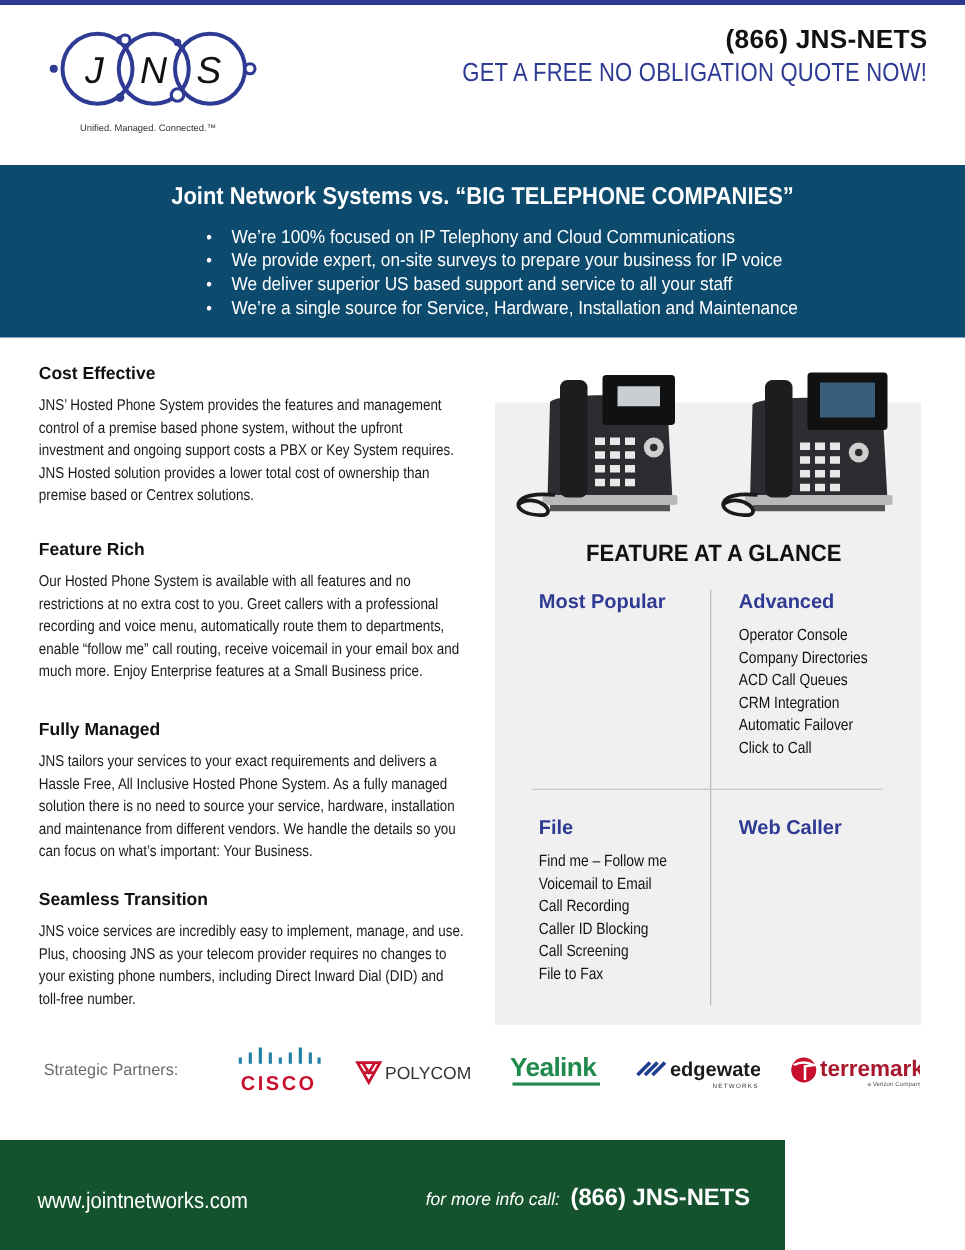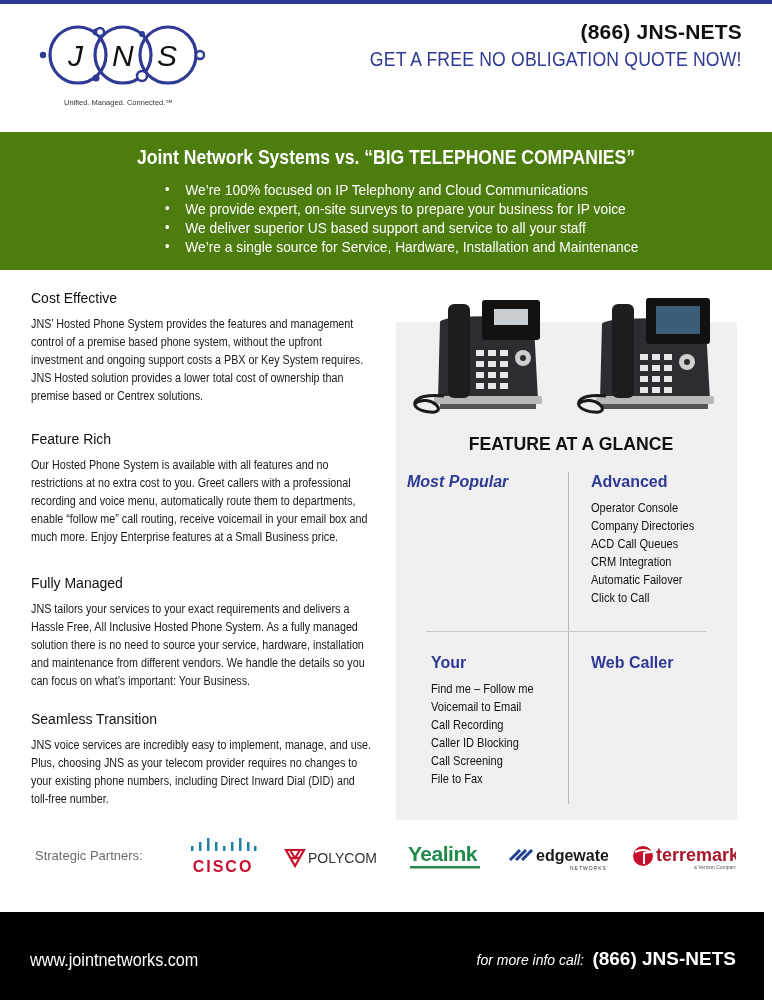--- a/index.html
+++ b/index.html
@@ -9,48 +9,48 @@
   .top-stripe { position: absolute; left: 0; top: 0; width: 772px; height: 4px; background: #2e3a93; }
 
   
   .logo { position: absolute; left: 38px; top: 22px; width: 170px; height: 88px; }
   .logo svg { width: 170px; height: 66px; display: block; }
   .tagline { position: absolute; left: 64px; top: 98px; font-size: 7.5px; color: #333; white-space: nowrap; }
   .phone-top { position: absolute; right: 30px; top: 20px; font-size: 21px; font-weight: bold; color: #111; letter-spacing: 0.2px; }
   .quote-cta { position: absolute; right: 30px; top: 47px; font-size: 21px; color: #2e3a93; transform: scaleX(0.84); transform-origin: right center; white-space: nowrap; letter-spacing: 0.2px; }
 
   
-  .banner { position: absolute; left: 0; top: 132px; width: 772px; height: 138px; background: #4d7c0f; color: #fff; }
+  .banner { position: absolute; left: 0; top: 132px; width: 772px; height: 138px; background: #0c4a6e; color: #fff; }
   .banner-title { position: absolute; left: 0; width: 772px; top: 14px; text-align: center; font-size: 19.5px; font-weight: bold; transform: scaleX(0.9); }
   .banner ul { position: absolute; left: 165px; top: 48px; list-style: none; }
   .banner li { font-size: 15px; line-height: 19px; position: relative; padding-left: 22px; white-space: nowrap; transform: scaleX(0.92); transform-origin: left center; }
   .banner li .dot { position: absolute; left: 0; top: 0; font-size: 14px; }
 
   
   .section { position: absolute; left: 31px; width: 345px; }
-  .section h2 { font-size: 14px; font-weight: normal; color: #111; margin-bottom: 9px; }
+  .section h2 { font-size: 14px; font-weight: bold; color: #111; margin-bottom: 9px; }
   .section p { font-size: 12.5px; line-height: 18px; color: #1a1a1a; transform: scaleX(0.86); transform-origin: left top; width: 400px; }
 
   
   .panel { position: absolute; left: 396px; top: 322px; width: 341px; height: 498px; background: #f0f0f0; }
   .phones { position: absolute; left: 400px; top: 292px; width: 340px; height: 128px; }
   .panel-title { position: absolute; left: 396px; width: 350px; top: 433px; text-align: center; font-size: 19px; font-weight: bold; color: #111; transform: scaleX(0.93); }
   .vline { position: absolute; left: 568px; top: 472px; width: 1px; height: 332px; background: #b9b9b9; }
   .hline { position: absolute; left: 426px; top: 631px; width: 280px; height: 1px; background: #c6c6c6; }
   .feat-col { position: absolute; width: 150px; }
   .feat-col h3 { font-size: 16px; font-weight: bold; color: #2e3a93; margin-bottom: 8px; white-space: nowrap; }
   .feat-col ul { list-style: none; }
   .feat-col li { font-size: 13px; line-height: 18px; color: #111; white-space: nowrap; transform: scaleX(0.85); transform-origin: left center; }
 
   
   .partners-label { position: absolute; left: 35px; top: 848px; font-size: 13px; font-weight: normal; color: #6b6b6b; }
   .partner { position: absolute; top: 836px; height: 42px; }
 
   
-  .footer { position: absolute; left: 0; top: 912px; width: 764px; height: 88px; background: #000000; color: #fff; }
+  .footer { position: absolute; left: 0; top: 912px; width: 628px; height: 88px; background: #14532d; color: #fff; }
   .footer-url { position: absolute; left: 30px; top: 38px; font-size: 18px; transform: scaleX(0.9); transform-origin: left center; }
   .footer-call { position: absolute; right: 28px; top: 36px; white-space: nowrap; }
   .footer-call .lbl { font-size: 14px; font-style: italic; margin-right: 4px; }
   .footer-call .num { font-size: 19px; font-weight: bold; }
 </style>
 </head>
 <body>
 
 <div class="top-stripe"></div>
 
@@ -164,36 +164,36 @@
     <circle cx="287" cy="70" r="8" fill="#cfcfcf"></circle>
     <circle cx="287" cy="70" r="3" fill="#2b2d30"></circle>
     <path d="M206 104 C174 100 170 118 194 120 C214 122 194 100 178 112" fill="none" stroke="#1a1a1a" stroke-width="3"></path>
   </g>
 </svg>
 
 <div class="panel-title">FEATURE AT A GLANCE</div>
 <div class="vline"></div>
 <div class="hline"></div>
 
-<div class="feat-col" style="left:407px; top:473px;font-style:italic;">
+<div class="feat-col" style="left:431px; top:473px;">
   <h3>Most Popular</h3>
 </div>
 <div class="feat-col" style="left:591px; top:473px;">
   <h3>Advanced</h3>
   <ul>
     <li>Operator Console</li>
     <li>Company Directories</li>
     <li>ACD Call Queues</li>
     <li>CRM Integration</li>
     <li>Automatic Failover</li>
     <li>Click to Call</li>
   </ul>
 </div>
 <div class="feat-col" style="left:431px; top:654px;">
-  <h3>Your</h3>
+  <h3>File</h3>
   <ul>
     <li>Find me – Follow me</li>
     <li>Voicemail to Email</li>
     <li>Call Recording</li>
     <li>Caller ID Blocking</li>
     <li>Call Screening</li>
     <li>File to Fax</li>
   </ul>
 </div>
 <div class="feat-col" style="left:591px; top:654px;">

